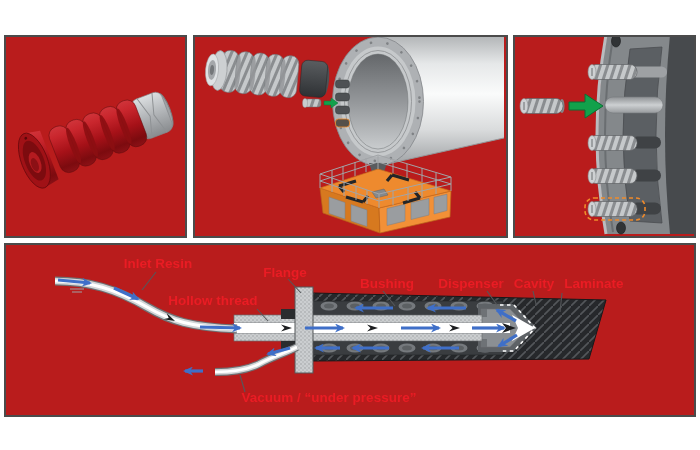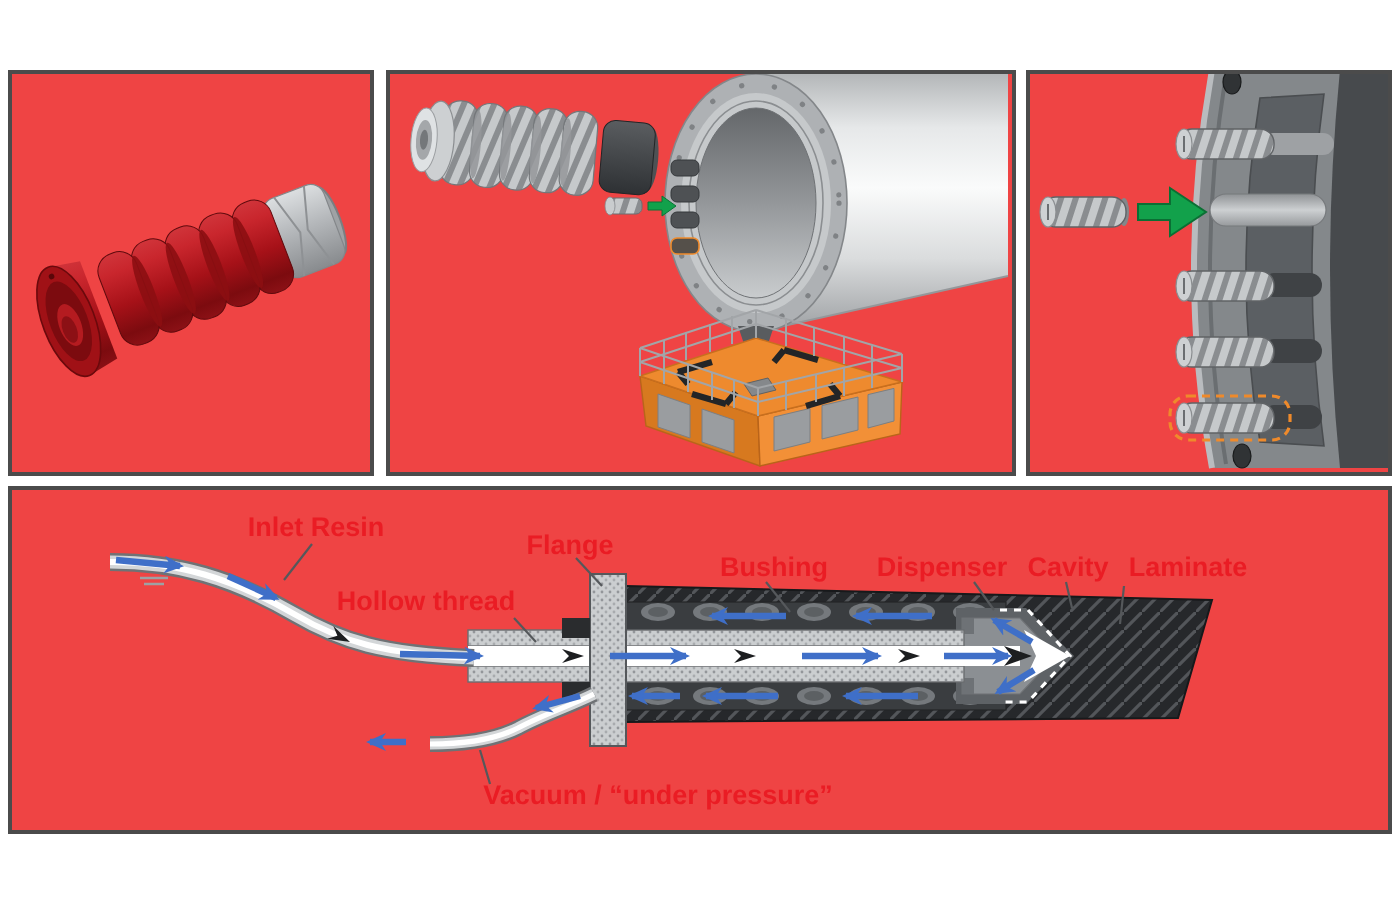--- a/index.html
+++ b/index.html
@@ -1,18 +1,18 @@
 <!DOCTYPE html>
 <html><head>
 <meta charset="utf-8">
 <style>
   html,body{margin:0;padding:0;background:#fff;}
   .stage{position:relative;width:700px;height:450px;background:#fff;overflow:hidden;
          font-family:"Liberation Sans",sans-serif;}
-  .panel{position:absolute;background:#ef4444;border:2px solid #4b4b4b;box-sizing:border-box;}
+  .panel{position:absolute;background:#b91c1c;border:2px solid #4b4b4b;box-sizing:border-box;}
   #panel-red-bushing{left:4px;top:35px;width:183px;height:203px;}
   #panel-tower-assembly{left:193px;top:35px;width:315px;height:203px;}
   #panel-flange-closeup{left:513px;top:35px;width:183px;height:203px;}
   #panel-cross-section{left:4px;top:243px;width:692px;height:174px;}
   svg{display:block;}
   .lbl{font-family:"Liberation Sans",sans-serif;font-weight:700;font-size:13.5px;fill:#ea1c24;}
   .leader{stroke:#55585b;stroke-width:1.1;fill:none;}
   .barrow{stroke:#3f6fc8;stroke-width:3.2;fill:none;}
 </style>
 </head>

